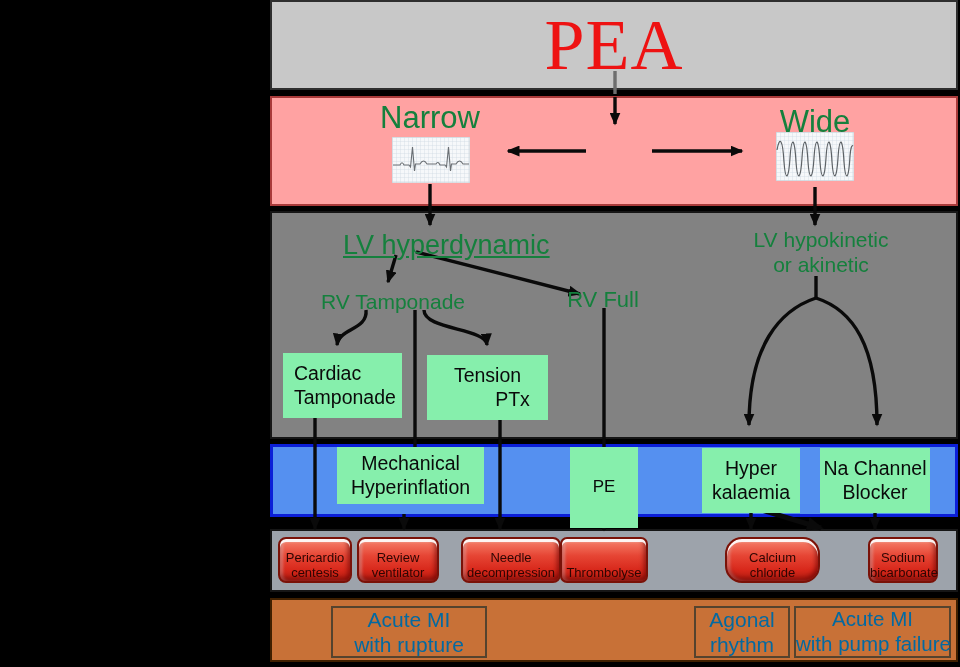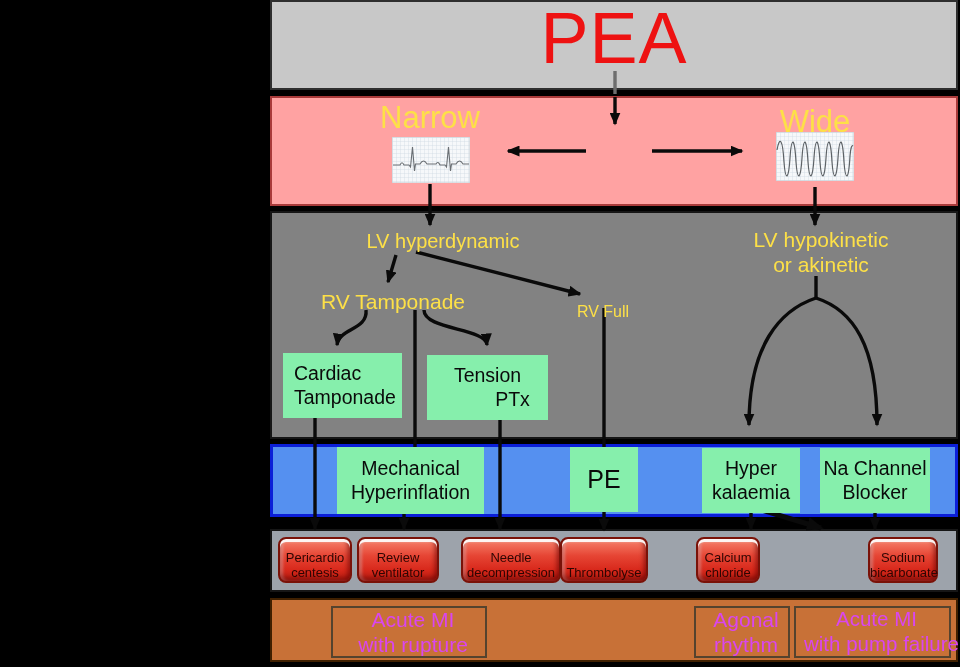--- a/index.html
+++ b/index.html
@@ -1,43 +1,43 @@
 <!DOCTYPE html>
 <html><head>
 <meta charset="utf-8">
 <style>
   html,body{margin:0;padding:0;background:#000;}
   #stage{position:relative;width:960px;height:667px;background:#000;overflow:hidden;
          font-family:"Liberation Sans","DejaVu Sans",sans-serif;}
   .band{position:absolute;left:270px;width:688px;box-sizing:border-box;}
   #band-pea{top:0;height:90px;background:#c8c8c8;border:2px solid #2e2e2e;
-            display:flex;justify-content:center;}
+            display:flex;align-items:center;justify-content:center;font-family:Liberation Serif, serif;}
   #band-qrs{top:96px;height:110px;background:#ffa2a2;border:2px solid #a93a3a;}
   #band-echo{top:211px;height:228px;background:#828282;border:2px solid #161616;}
   #band-tx{top:444px;height:73px;background:#5590f0;border:3px solid #0b1fd8;}
   #band-buttons{top:529px;height:63px;background:#9da3ab;border:2px solid #161616;}
   #band-outcomes{top:598px;height:64px;background:#c87137;border:2px solid #402000;}
   #pea-title{color:#ee1212;font-size:72px;line-height:1;letter-spacing:1px;}
   #connectors{position:absolute;left:0;top:0;pointer-events:none;}
-  .lbl{position:absolute;color:#fde047;text-align:center;white-space:nowrap;}
+  .lbl{position:absolute;color:#15803d;text-align:center;white-space:nowrap;}
   .lbl div{line-height:1.18;}
   .node{position:absolute;background:#86efac;color:#0a0a0a;display:flex;flex-direction:column;
         justify-content:center;text-align:center;line-height:1.22;font-size:19.5px;box-sizing:border-box;}
   .node.left-align{text-align:left;padding-left:11px;}
   .shift-r{text-indent:50px;}
   .ecg{position:absolute;}
   .btn{position:absolute;top:537px;height:46px;border-radius:8px;border:2px solid #7a1208;
        background:linear-gradient(180deg,#f7b9a8 0%,#f2705c 12%,#e64534 40%,#d8281b 74%,#bb1f12 100%);
        box-shadow:inset 0 3px 0 rgba(255,255,255,.9), inset 0 -4px 5px rgba(100,0,0,.5),
                   inset 3px 0 3px rgba(255,255,255,.35), inset -3px 0 4px rgba(100,0,0,.35);
        color:#2e0502;font-size:13px;line-height:1.15;display:flex;flex-direction:column;
        justify-content:flex-end;text-align:center;box-sizing:border-box;cursor:pointer;}
-  .outcome{position:absolute;top:606px;height:52px;border:2px solid #55432e;color:#d946ef;
+  .outcome{position:absolute;top:606px;height:52px;border:2px solid #55432e;color:#0369a1;
        font-size:21px;line-height:1.2;display:flex;flex-direction:column;justify-content:center;
-       text-align:center;box-sizing:border-box;white-space:nowrap;padding-left:8px;}
+       text-align:center;box-sizing:border-box;white-space:nowrap;}
 </style>
 </head>
 <body>
 
 <div id="stage">
 
   <div class="band" id="band-pea">
     <div id="pea-title">PEA</div>
   </div>
   <div class="band" id="band-qrs"></div>
@@ -99,41 +99,41 @@
     <defs>
       <pattern id="g2" width="4" height="4" patternUnits="userSpaceOnUse">
         <path d="M4,0 H0 V4" fill="none" stroke="#ccd7df" stroke-width="0.7"></path>
       </pattern>
     </defs>
     <rect width="78" height="49" fill="#f6f8fa" stroke="#c3cbd1" stroke-width="1"></rect>
     <rect width="78" height="49" fill="url(#g2)"></rect>
     <path d="M1,18 Q3,7 5,10 Q7,13 8,30 Q9,44 11,44 Q13,42 14,26 Q15,10 17,10 Q19,12 20,30 Q21,44 23,44 Q25,42 26,26 Q27,10 29,10 Q31,12 32,30 Q33,44 35,44 Q37,42 38,26 Q39,10 41,10 Q43,12 44,30 Q45,44 47,44 Q49,42 50,26 Q51,10 53,10 Q55,12 56,30 Q57,44 59,44 Q61,42 62,26 Q63,10 65,10 Q67,12 68,30 Q69,44 71,44 Q73,42 74,24 Q75,12 77,14" fill="none" stroke="#5d6266" stroke-width="1.2"></path>
   </svg>
 
-  <div class="lbl" style="left:343px;top:230px;width:200px;font-size:20px;">LV hyperdynamic</div>
+  <div class="lbl" style="left:343px;top:230px;width:200px;font-size:27px;text-decoration:underline;">LV hyperdynamic</div>
   <div class="lbl" style="left:313px;top:290px;width:160px;font-size:21px;">RV Tamponade</div>
-  <div class="lbl" style="left:541px;top:287px;width:124px;font-size:16px;margin-top:16px;">RV Full</div>
+  <div class="lbl" style="left:541px;top:287px;width:124px;font-size:22px;">RV Full</div>
   <div class="lbl" style="left:731px;top:228px;width:180px;font-size:21px;">
     <div>LV hypokinetic</div>
     <div>or akinetic</div>
   </div>
 
   <div class="node left-align" style="left:283px;top:353px;width:119px;height:65px;">
     <div>Cardiac</div>
     <div>Tamponade</div>
   </div>
   <div class="node" style="left:427px;top:355px;width:121px;height:65px;">
     <div>Tension</div>
     <div class="shift-r">PTx</div>
   </div>
-  <div class="node" style="left:337px;top:447px;width:147px;height:67px;">
+  <div class="node" style="left:337px;top:447px;width:147px;height:57px;">
     <div>Mechanical</div>
     <div>Hyperinflation</div>
   </div>
-  <div class="node" style="left:570px;top:447px;width:68px;height:65px;font-size:25px;">
+  <div class="node" style="left:570px;top:447px;width:68px;height:81px;font-size:17px;">
     <div>PE</div>
   </div>
   <div class="node" style="left:702px;top:448px;width:98px;height:65px;">
     <div>Hyper</div>
     <div>kalaemia</div>
   </div>
   <div class="node" style="left:820px;top:448px;width:110px;height:65px;text-align:center;">
     <div>Na Channel</div>
     <div>Blocker</div>
   </div>
@@ -143,24 +143,24 @@
     <div>centesis</div>
   </div>
   <div class="btn" style="left:357px;width:82px;">
     <div>Review</div>
     <div>ventilator</div>
   </div>
   <div class="btn" style="left:447px;width:100px;margin-left:14px;">
     <div>Needle</div>
     <div>decompression</div>
   </div>
-  <div class="btn" style="left:560px;width:88px;">
+  <div class="btn" style="left:560px;width:88px;border-radius:7px;">
     <div>Thrombolyse</div>
   </div>
-  <div class="btn" style="left:696px;width:64px;">
+  <div class="btn" style="left:725px;width:95px;border-radius:17px;">
     <div>Calcium</div>
     <div>chloride</div>
   </div>
   <div class="btn" style="left:868px;width:70px;">
     <div>Sodium</div>
     <div>bicarbonate</div>
   </div>
 
   <div class="outcome" style="left:331px;width:156px;">
     <div>Acute MI</div>

